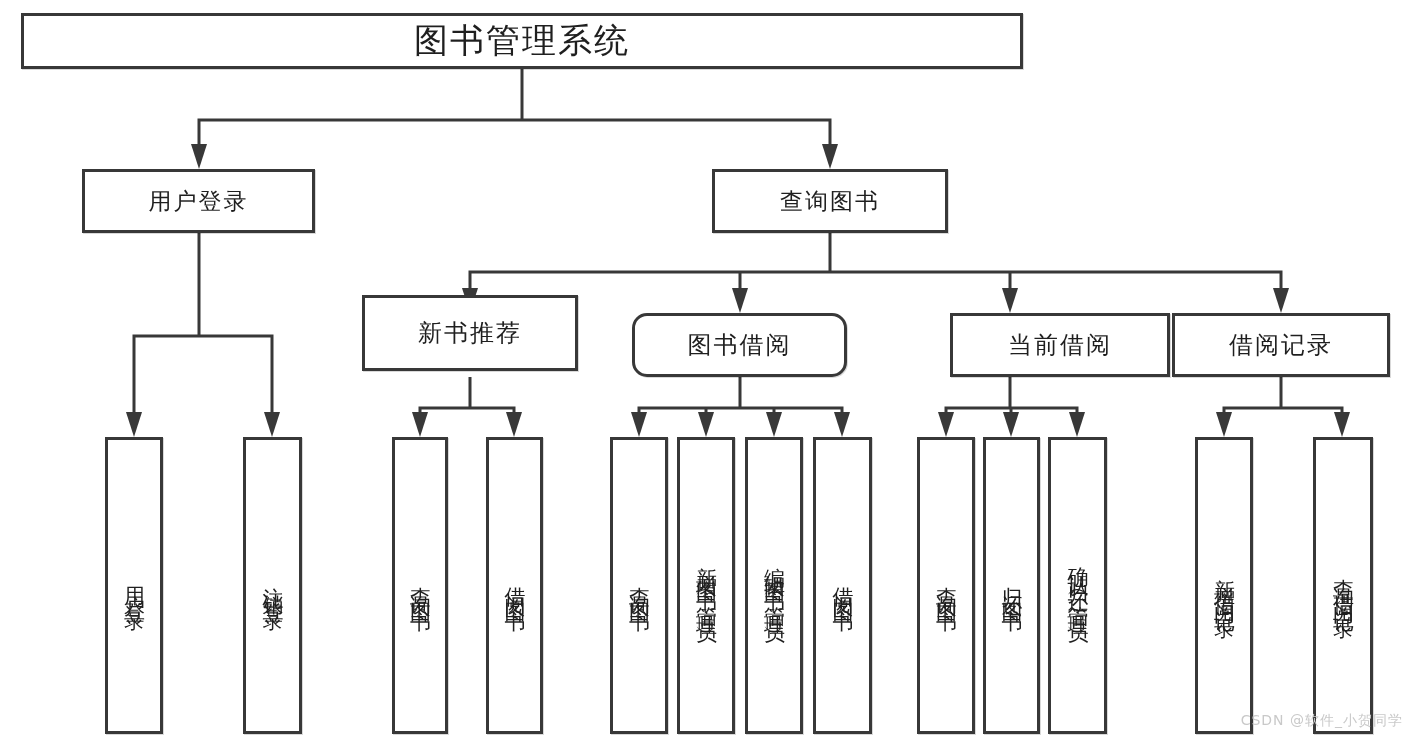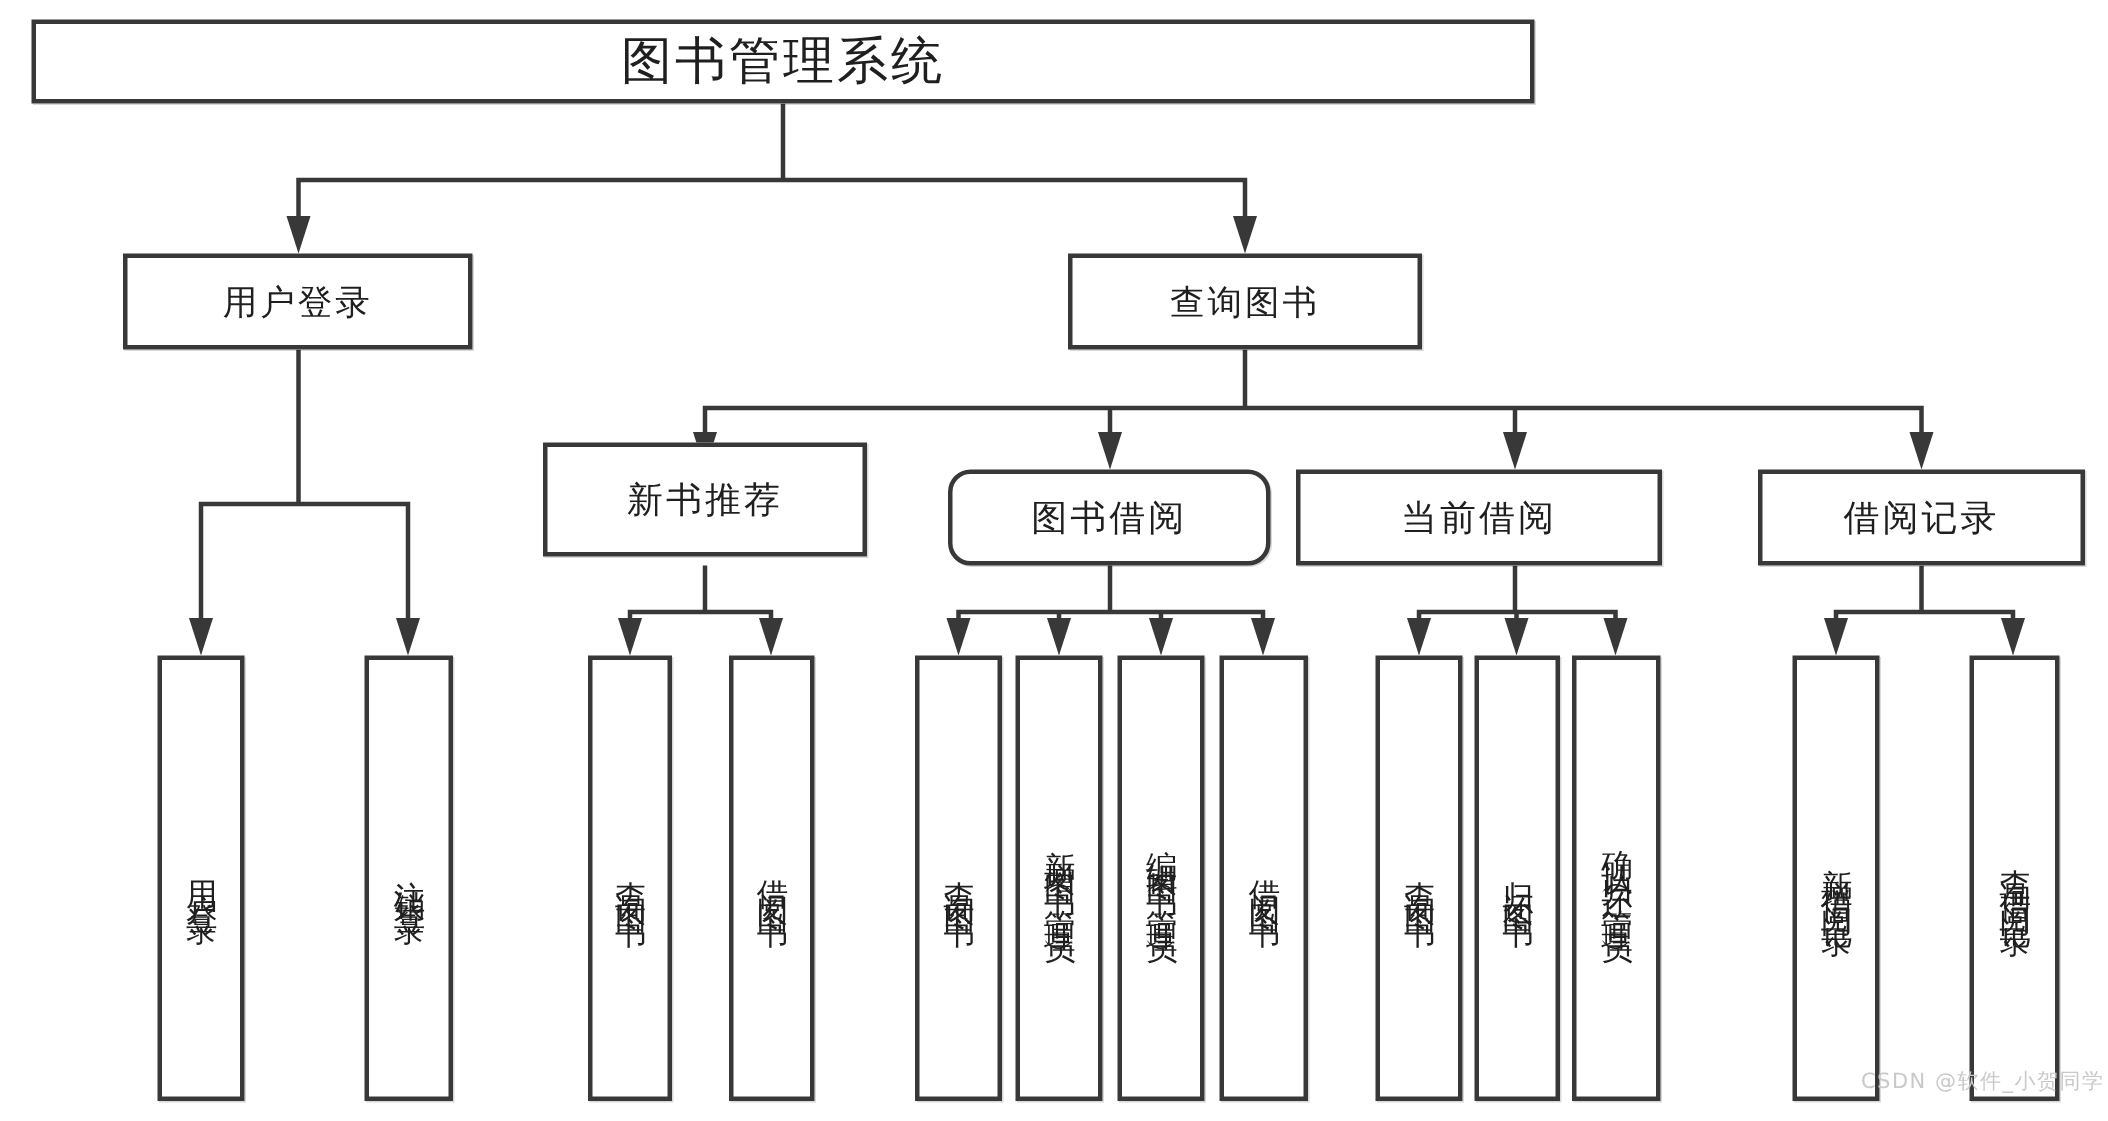--- a/index.html
+++ b/index.html
@@ -87,21 +87,21 @@
     </g>
   </svg>
 
   <div class="box root" style="left:21px; top:13px; width:1002px; height:56px;">图书管理系统</div>
 
   <div class="box lvl2" style="left:82px; top:169px; width:233px; height:64px;">用户登录</div>
   <div class="box lvl2" style="left:712px; top:169px; width:236px; height:64px;">查询图书</div>
 
   <div class="box lvl3" style="left:362px; top:295px; width:216px; height:76px;">新书推荐</div>
   <div class="box lvl3" style="left:632px; top:313px; width:215px; height:64px;border-radius:15px;">图书借阅</div>
-  <div class="box lvl3" style="left:864px; top:313px; width:244px; height:64px;">当前借阅</div>
+  <div class="box lvl3" style="left:950px; top:313px; width:220px; height:64px;">当前借阅</div>
   <div class="box lvl3" style="left:1172px; top:313px; width:218px; height:64px;">借阅记录</div>
 
   <div class="box leaf" style="left:105px; top:437px; width:58px; height:297px;">用户登录</div>
   <div class="box leaf" style="left:243px; top:437px; width:59px; height:297px;">注销登录</div>
   <div class="box leaf" style="left:392px; top:437px; width:56px; height:297px;">查询图书</div>
   <div class="box leaf" style="left:486px; top:437px; width:57px; height:297px;">借阅图书</div>
   <div class="box leaf" style="left:610px; top:437px; width:58px; height:297px;">查询图书</div>
   <div class="box leaf" style="left:677px; top:437px; width:58px; height:297px;">新增图书（管理员）</div>
   <div class="box leaf" style="left:745px; top:437px; width:58px; height:297px;">编辑图书（管理员）</div>
   <div class="box leaf" style="left:813px; top:437px; width:59px; height:297px;">借阅图书</div>

